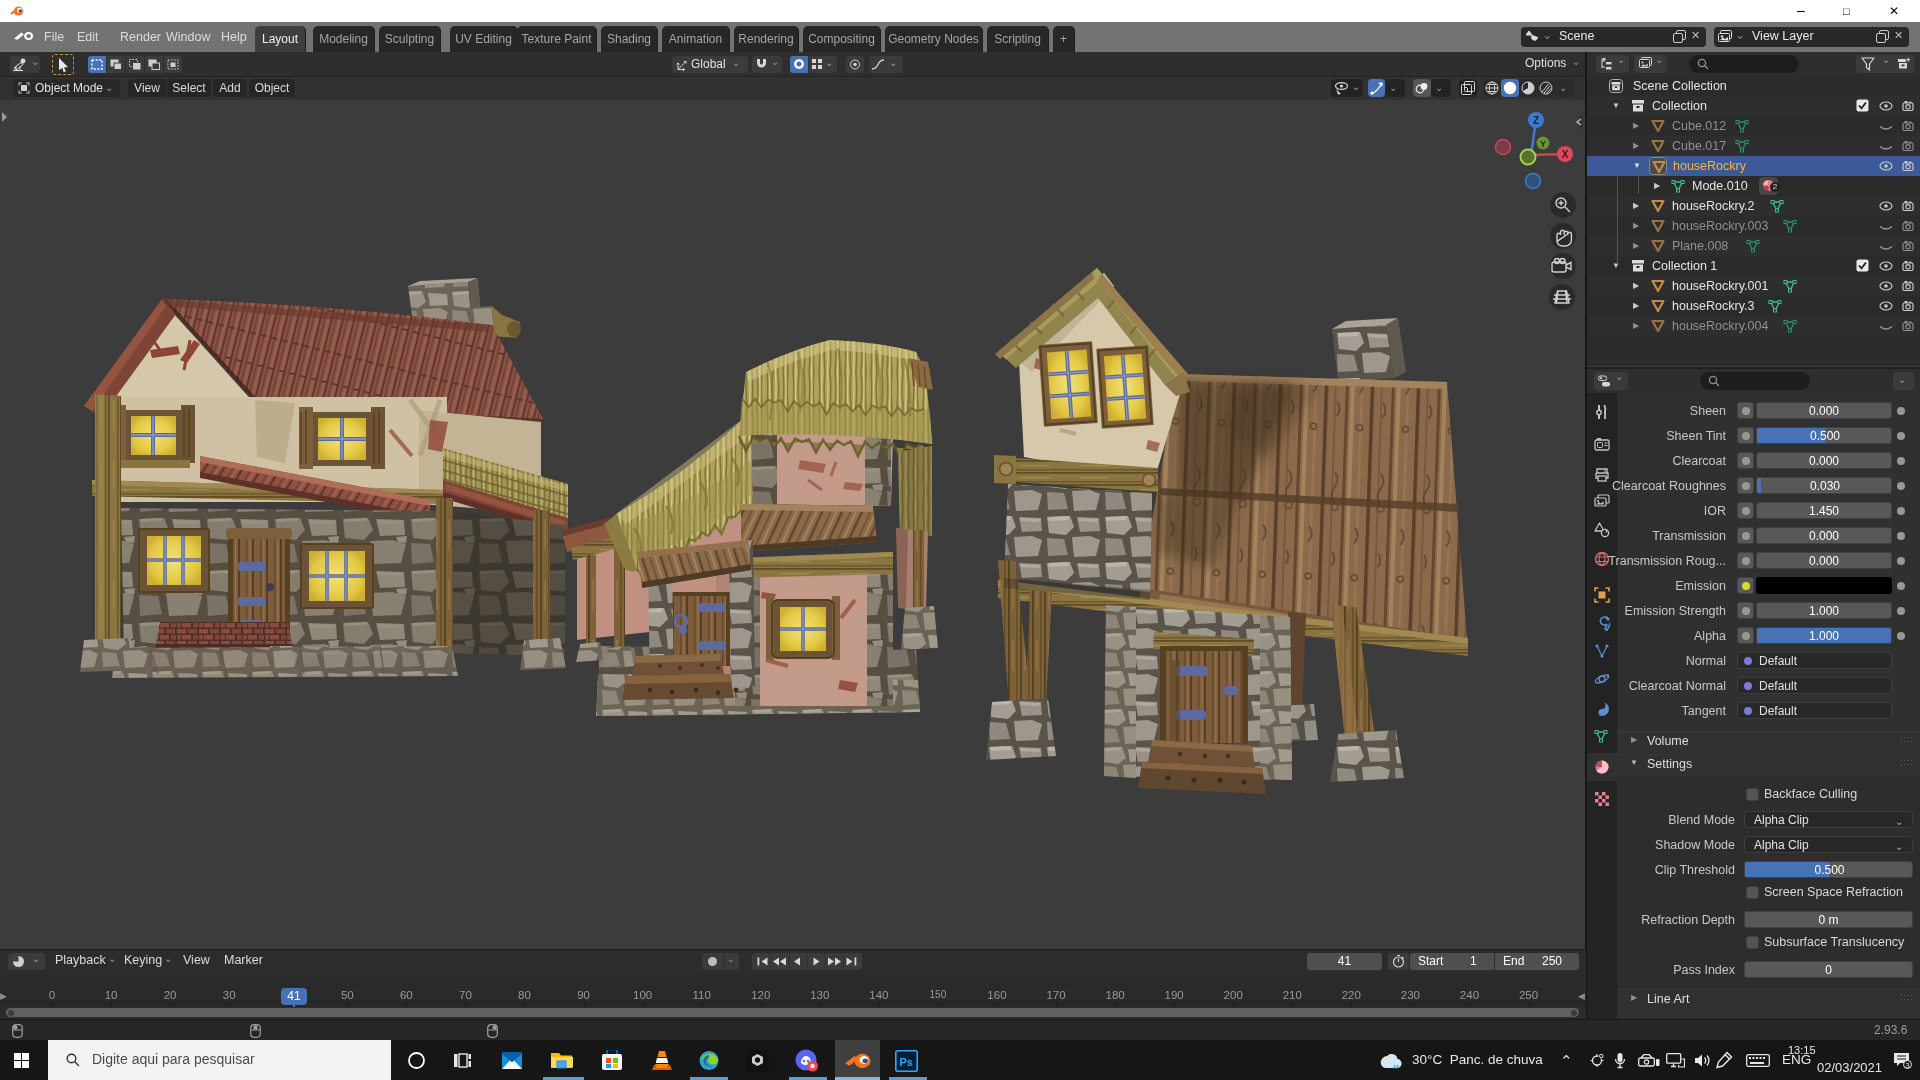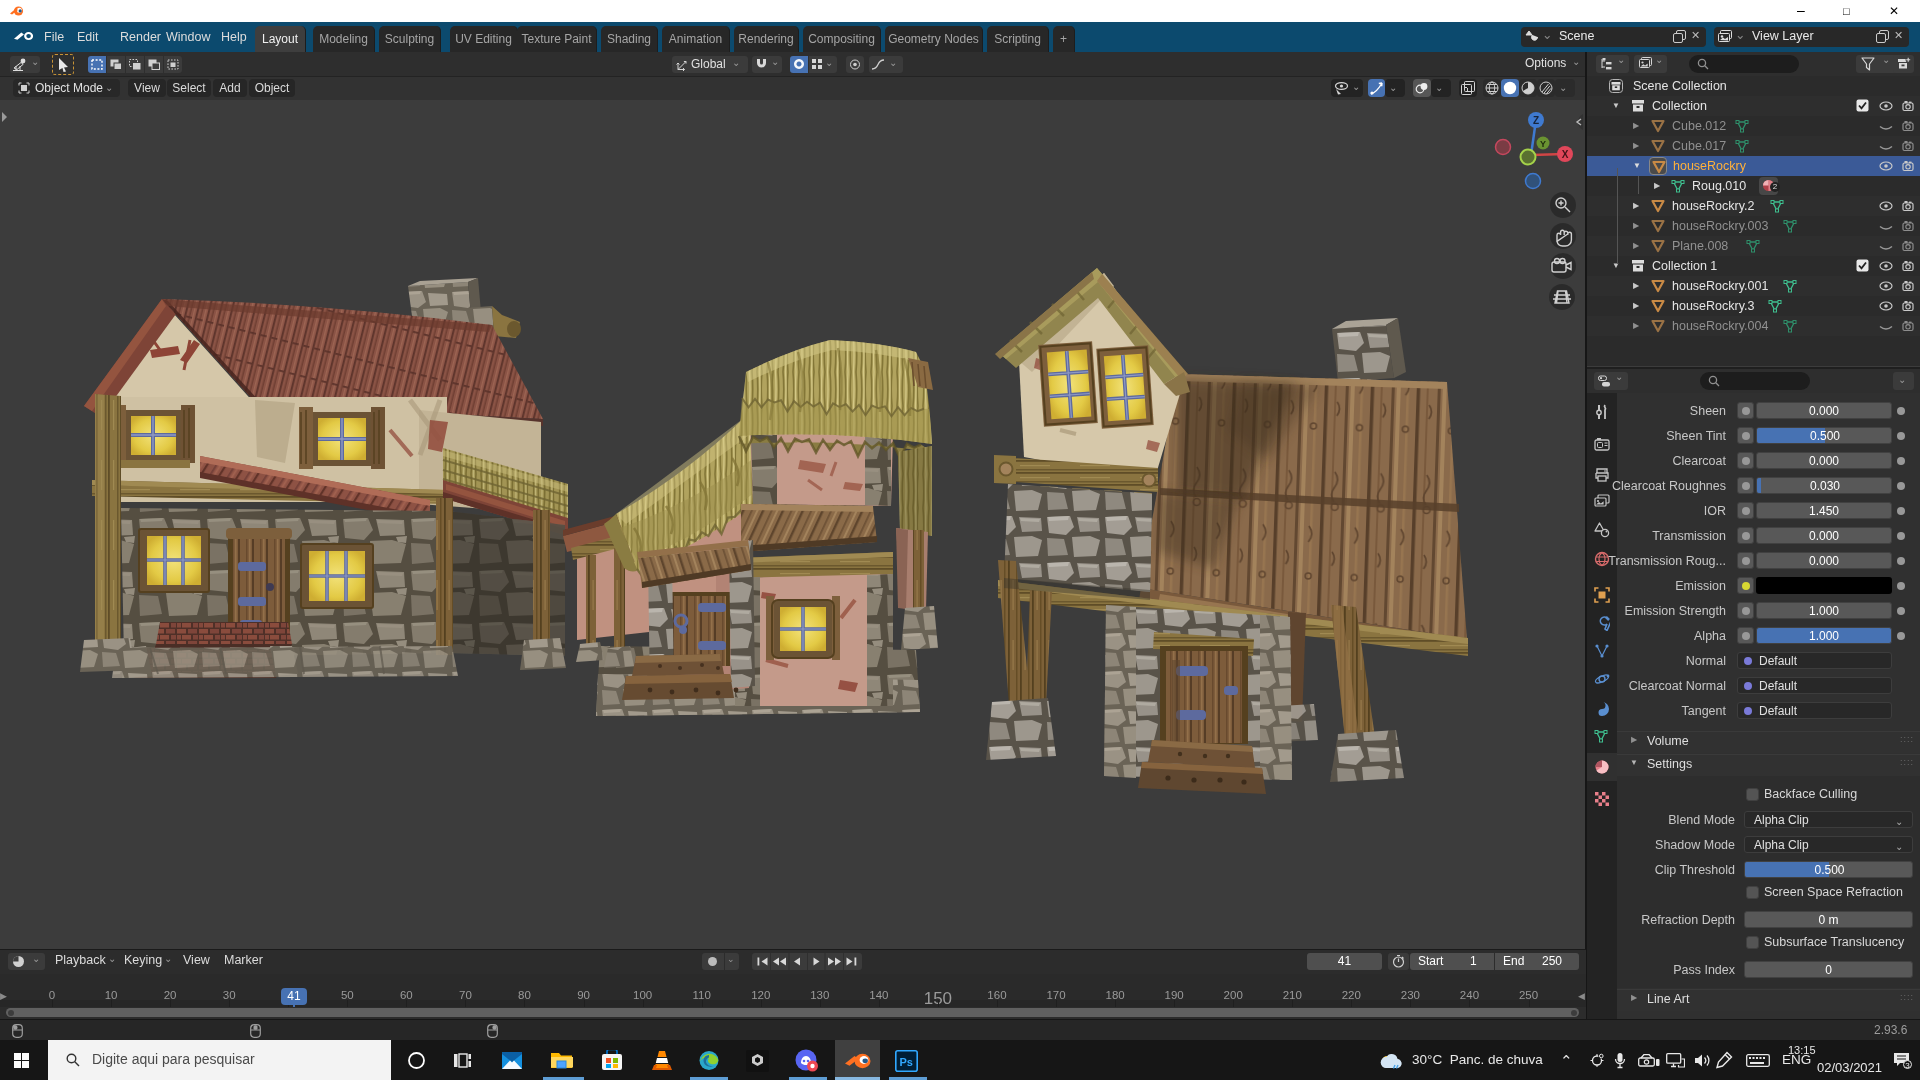--- a/index.html
+++ b/index.html
@@ -1,18 +1,18 @@
 <!DOCTYPE html>
 <html><head><meta charset="utf-8">
 <style>
 *{margin:0;padding:0;box-sizing:border-box}
 html,body{width:1920px;height:1080px;overflow:hidden;background:#3c3c3c;font-family:"Liberation Sans",sans-serif;}
 .abs{position:absolute}
 .titlebar{position:absolute;left:0;top:0;width:1920px;height:22px;background:#ffffff;color:#000;font-size:12.5px;line-height:22px}
-.topbar{position:absolute;left:0;top:22px;width:1920px;height:30px;background:#0c4a6e;color:#dedede;font-size:12.5px}
+.topbar{position:absolute;left:0;top:22px;width:1920px;height:30px;background:#737373;color:#dedede;font-size:12.5px}
 .menuitem{position:absolute;top:0;height:30px;line-height:30px;color:#dcdcdc}
 .tab{position:absolute;top:4px;height:26px;line-height:26px;background:#272727;color:#a5a5a5;font-size:12px;text-align:center;border-radius:5px 5px 0 0;border-right:1px solid #1d1d1d}
 .tab.active{background:#3e3e3e;color:#f0f0f0}
 .toolrow{position:absolute;left:0;top:52px;width:1586px;height:25px;background:#2e2e2e;border-bottom:1px solid #232323}
 .viewrow{position:absolute;left:0;top:77px;width:1586px;height:23px;background:#323232}
 .vbtn{position:absolute;top:2px;height:18px;line-height:18px;background:#282828;color:#dadada;font-size:12px;text-align:center;border-radius:4px}
 .viewport{position:absolute;left:0;top:100px;width:1586px;height:849px;background:#3c3c3c;overflow:hidden}
 .outliner{position:absolute;left:1587px;top:52px;width:333px;height:314px;background:#2b2b2b;font-size:12.5px;overflow:hidden}
 .orow{position:absolute;left:0;width:333px;height:20px;line-height:20px;color:#e4e4e4}
 .props{position:absolute;left:1587px;top:367px;width:333px;height:652px;background:#303030;overflow:hidden;font-size:12.5px}
@@ -863,21 +863,21 @@
       </svg>
       <svg class="abs" style="left:315px;top:4px" width="12" height="12" viewBox="0 0 12 12">
         <use href="#g-cam"></use>
       </svg>
     </div>
 <div class="orow" style="top:124px;background:#2b2b2b">
       <span style="position:absolute;left:67px;top:0;color:#c9c9c9;font-size:8px">▶</span>
       <svg class="abs" style="left:84px;top:3px" width="14" height="14" viewBox="0 0 14 14">
         <use href="#g-data"></use>
       </svg>
-      <span style="position:absolute;left:105px">Roug.010</span>
+      <span style="position:absolute;left:105px">Mode.010</span>
       <div class="abs" style="left:172px;top:1px;width:19px;height:18px;background:#474747;border-radius:4px"></div>
       <svg class="abs" style="left:175px;top:3px" width="13" height="13" viewBox="0 0 13 13">
         <circle cx="6.5" cy="6.5" r="5.5" fill="#b04048"></circle>
         <path d="M6.5 1 a5.5 5.5 0 0 1 0 11 z" fill="#e08088"></path>
         <path d="M6.5 1 a5.5 5.5 0 0 0 -5.5 5.5 l5.5 0 z" fill="#f0b0b4"></path>
       </svg>
       <span class="abs" style="left:183px;top:6px;width:10px;height:10px;background:#222;border-radius:50%;color:#ddd;font-size:8px;text-align:center;line-height:10px">2</span>
     </div>
 <div class="orow" style="top:144px;background:#2e2e2e">
       <span style="position:absolute;left:46px;top:0;color:#c9c9c9;font-size:8px">▶</span>
@@ -1294,21 +1294,21 @@
       <span class="abs" style="left:627.6px;top:40px;width:30px;text-align:center;color:#9a9a9a;font-size:11.5px">100</span>
       <div class="abs" style="left:642.6px;top:51px;width:1px;height:8px;background:#1f1f1f"></div>
       <span class="abs" style="left:686.66px;top:40px;width:30px;text-align:center;color:#9a9a9a;font-size:11.5px">110</span>
       <div class="abs" style="left:701.66px;top:51px;width:1px;height:8px;background:#1f1f1f"></div>
       <span class="abs" style="left:745.7199999999999px;top:40px;width:30px;text-align:center;color:#9a9a9a;font-size:11.5px">120</span>
       <div class="abs" style="left:760.7199999999999px;top:51px;width:1px;height:8px;background:#1f1f1f"></div>
       <span class="abs" style="left:804.78px;top:40px;width:30px;text-align:center;color:#9a9a9a;font-size:11.5px">130</span>
       <div class="abs" style="left:819.78px;top:51px;width:1px;height:8px;background:#1f1f1f"></div>
       <span class="abs" style="left:863.8399999999999px;top:40px;width:30px;text-align:center;color:#9a9a9a;font-size:11.5px">140</span>
       <div class="abs" style="left:878.8399999999999px;top:51px;width:1px;height:8px;background:#1f1f1f"></div>
-      <span class="abs" style="left:922.9px;top:40px;width:30px;text-align:center;color:#9a9a9a;font-size:17px">150</span>
+      <span class="abs" style="left:922.9px;top:40px;width:30px;text-align:center;color:#9a9a9a;font-size:10px">150</span>
       <div class="abs" style="left:937.9px;top:51px;width:1px;height:8px;background:#1f1f1f"></div>
       <span class="abs" style="left:981.9599999999999px;top:40px;width:30px;text-align:center;color:#9a9a9a;font-size:11.5px">160</span>
       <div class="abs" style="left:996.9599999999999px;top:51px;width:1px;height:8px;background:#1f1f1f"></div>
       <span class="abs" style="left:1041.02px;top:40px;width:30px;text-align:center;color:#9a9a9a;font-size:11.5px">170</span>
       <div class="abs" style="left:1056.02px;top:51px;width:1px;height:8px;background:#1f1f1f"></div>
       <span class="abs" style="left:1100.08px;top:40px;width:30px;text-align:center;color:#9a9a9a;font-size:11.5px">180</span>
       <div class="abs" style="left:1115.08px;top:51px;width:1px;height:8px;background:#1f1f1f"></div>
       <span class="abs" style="left:1159.1399999999999px;top:40px;width:30px;text-align:center;color:#9a9a9a;font-size:11.5px">190</span>
       <div class="abs" style="left:1174.1399999999999px;top:51px;width:1px;height:8px;background:#1f1f1f"></div>
       <span class="abs" style="left:1218.2px;top:40px;width:30px;text-align:center;color:#9a9a9a;font-size:11.5px">200</span>

